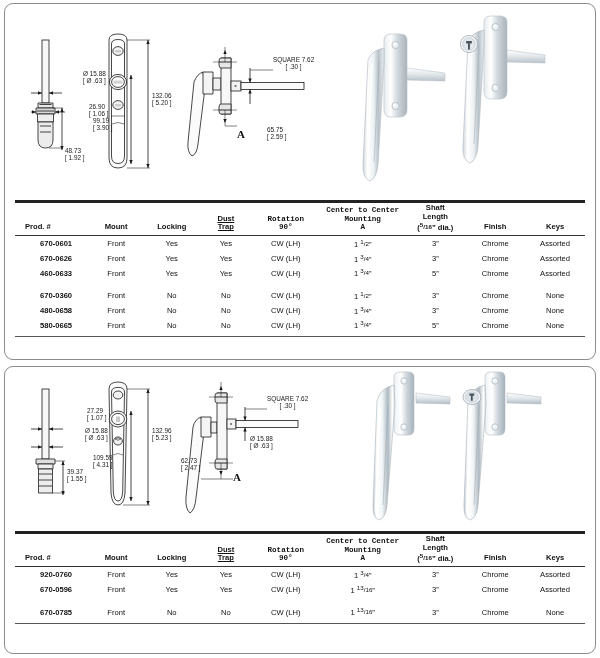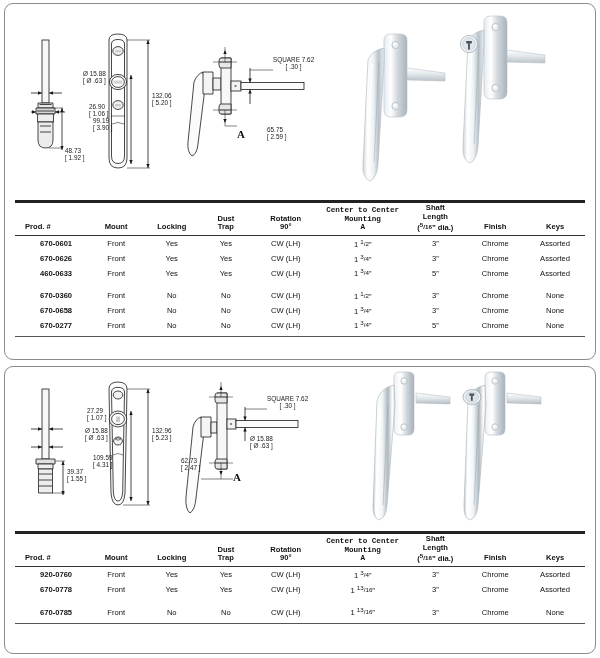--- a/index.html
+++ b/index.html
@@ -64,22 +64,22 @@
   }
   .rule-bottom {
     height: 1.1px;
     background: #555;
     margin: 3px 10px 0 10px;
   }
   
   .c-prod  { width: 13%; text-align: right; padding-left: 10px !important; }
   .c-mount { width: 9.5%; }
   .c-lock  { width: 10%; }
-  .c-dust  { width: 9%; }
-  .c-rot   { width: 12%; }
+  .c-dust  { width: 9%; text-decoration: underline; }
+  .c-rot   { width: 12%; font-family: Liberation Mono, monospace; }
   .c-ctc   { width: 15%; font-family: Liberation Mono, monospace; }
   .c-shaft { width: 10.5%; }
   .c-fin   { width: 10.5%; margin-top: 16px; }
   .c-keys  { width: 10.5%; }
 
   thead th.c-prod { text-align: left !important; padding-left: 10px !important; }
 
   .frac { display: inline-block; font-size: 6.2px; vertical-align: 0.14em; line-height: 1; }
   .frac .n { vertical-align: 0.34em; font-size: 6.2px; }
   .frac .d { vertical-align: -0.06em; font-size: 6.2px; }
@@ -321,32 +321,32 @@
             <td>Front</td>
             <td>No</td>
             <td>No</td>
             <td>CW (LH)</td>
             <td><span class="whole">1</span> <span class="frac"><span class="n">1</span>/<span class="d">2</span></span>”</td>
             <td>3”</td>
             <td>Chrome</td>
             <td>None</td>
           </tr>
           <tr>
-            <td class="prod c-prod">670-0658</td>
+            <td class="prod c-prod">480-0658</td>
             <td>Front</td>
             <td>No</td>
             <td>No</td>
             <td>CW (LH)</td>
             <td><span class="whole">1</span> <span class="frac"><span class="n">3</span>/<span class="d">4</span></span>”</td>
             <td>3”</td>
             <td>Chrome</td>
             <td>None</td>
           </tr>
           <tr>
-            <td class="prod c-prod">670-0277</td>
+            <td class="prod c-prod">580-0665</td>
             <td>Front</td>
             <td>No</td>
             <td>No</td>
             <td>CW (LH)</td>
             <td><span class="whole">1</span> <span class="frac"><span class="n">3</span>/<span class="d">4</span></span>”</td>
             <td>5”</td>
             <td>Chrome</td>
             <td>None</td>
           </tr>
         </tbody>
@@ -522,21 +522,21 @@
             <td>Front</td>
             <td>Yes</td>
             <td>Yes</td>
             <td>CW (LH)</td>
             <td><span class="whole">1</span> <span class="frac"><span class="n">3</span>/<span class="d">4</span></span>”</td>
             <td>3”</td>
             <td>Chrome</td>
             <td>Assorted</td>
           </tr>
           <tr>
-            <td class="prod c-prod">670-0778</td>
+            <td class="prod c-prod">670-0596</td>
             <td>Front</td>
             <td>Yes</td>
             <td>Yes</td>
             <td>CW (LH)</td>
             <td><span class="whole">1</span> <span class="frac"><span class="n">13</span>/<span class="d">16</span></span>”</td>
             <td>3”</td>
             <td>Chrome</td>
             <td>Assorted</td>
           </tr>
           <tr class="gap">

